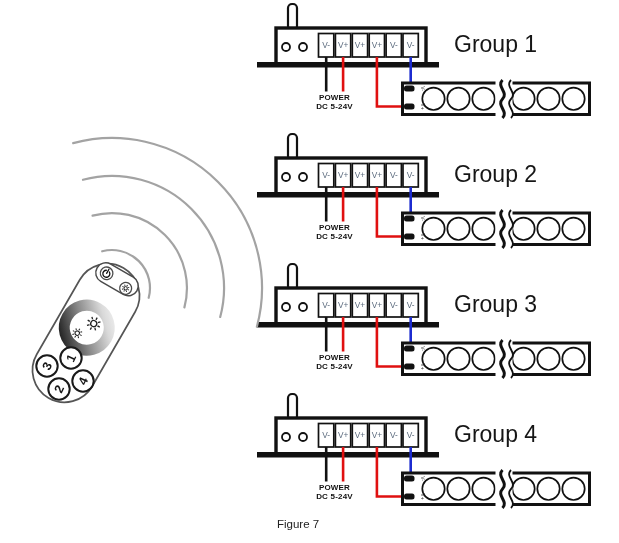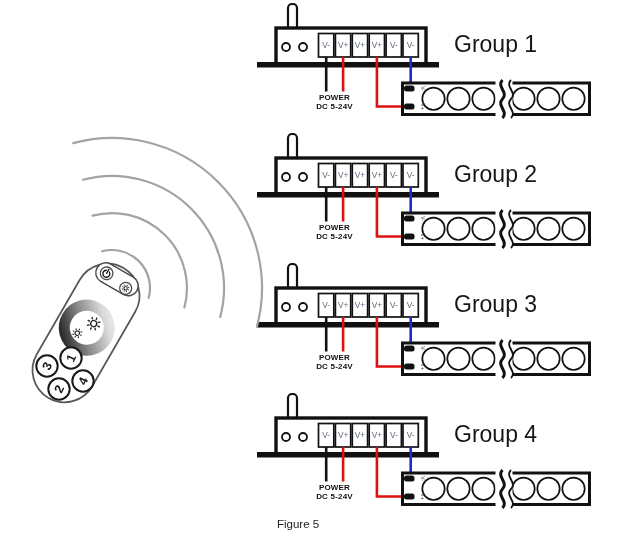--- a/index.html
+++ b/index.html
@@ -179,14 +179,14 @@
           <text class="zdigit" x="59" y="393.5" transform="rotate(-65 59 389)">2</text>
         </g>
         <g>
           <circle cx="83" cy="381" r="10.7" fill="#fff" stroke="#1a1a1a" stroke-width="2"></circle>
           <text class="zdigit" x="83" y="385.5" transform="rotate(-65 83 381)">4</text>
         </g>
       </g>
     </g>
   </svg>
 
-  <div id="figure-caption">Figure 5</div>
+  <div id="figure-caption">Figure 7</div>
 </div>
 
 </body></html>

